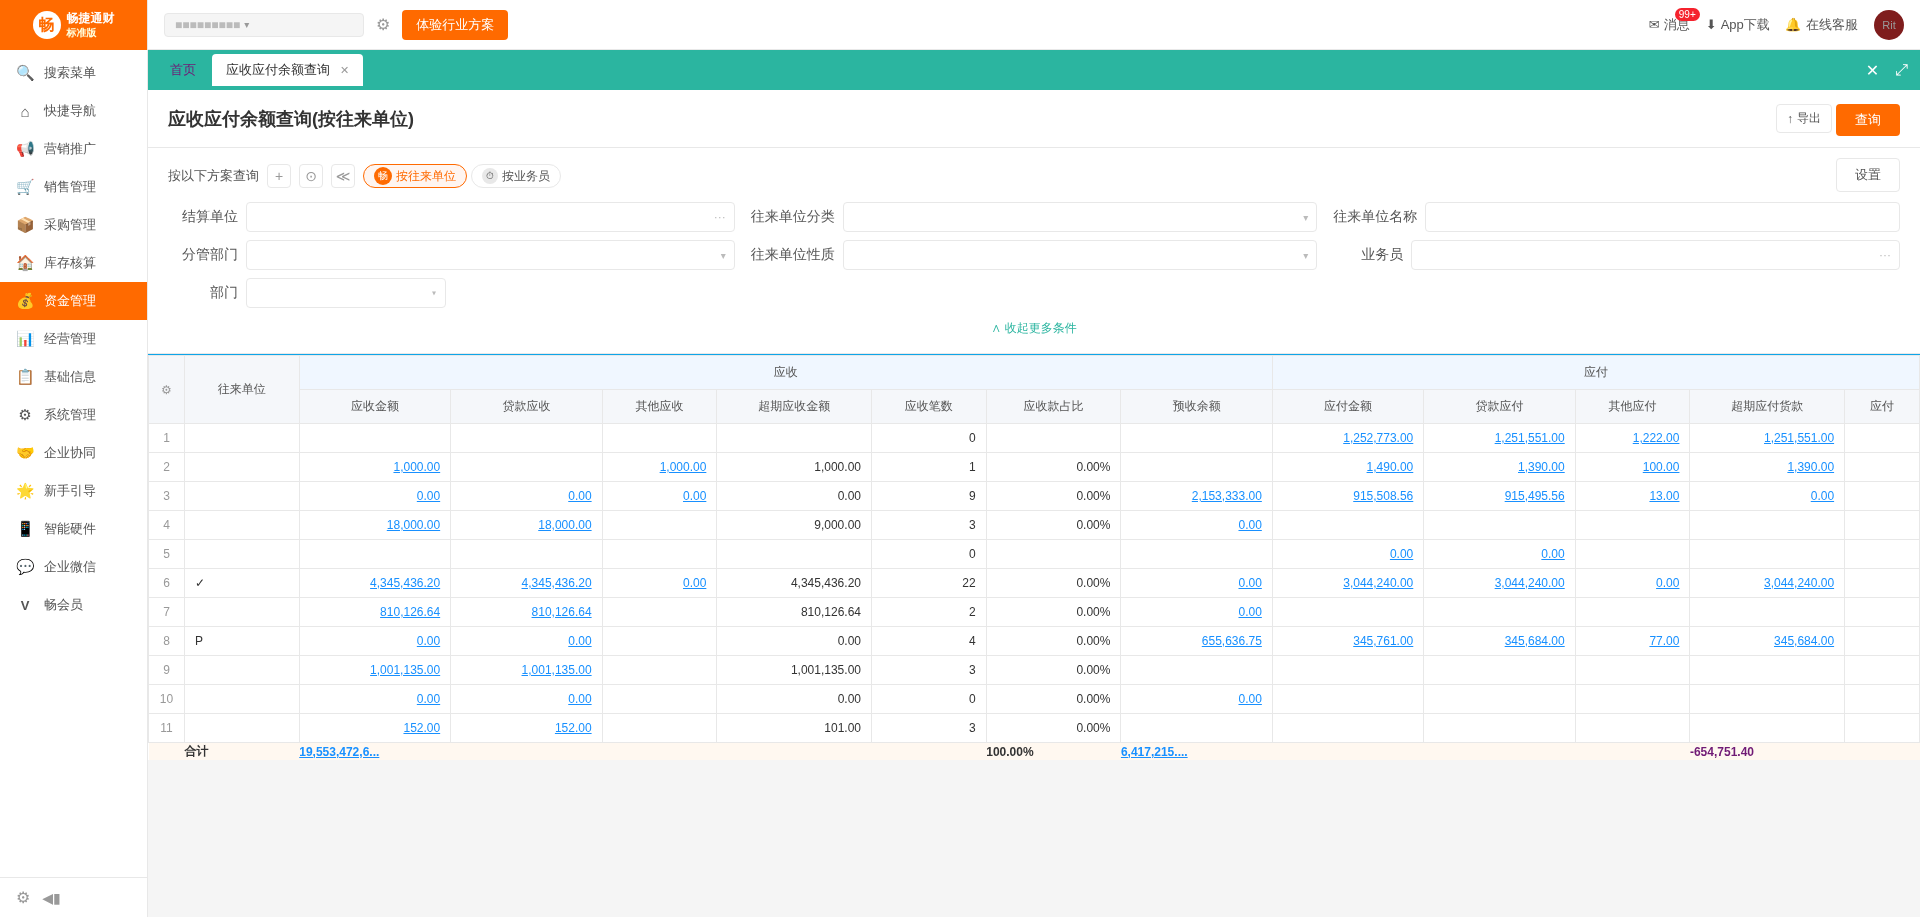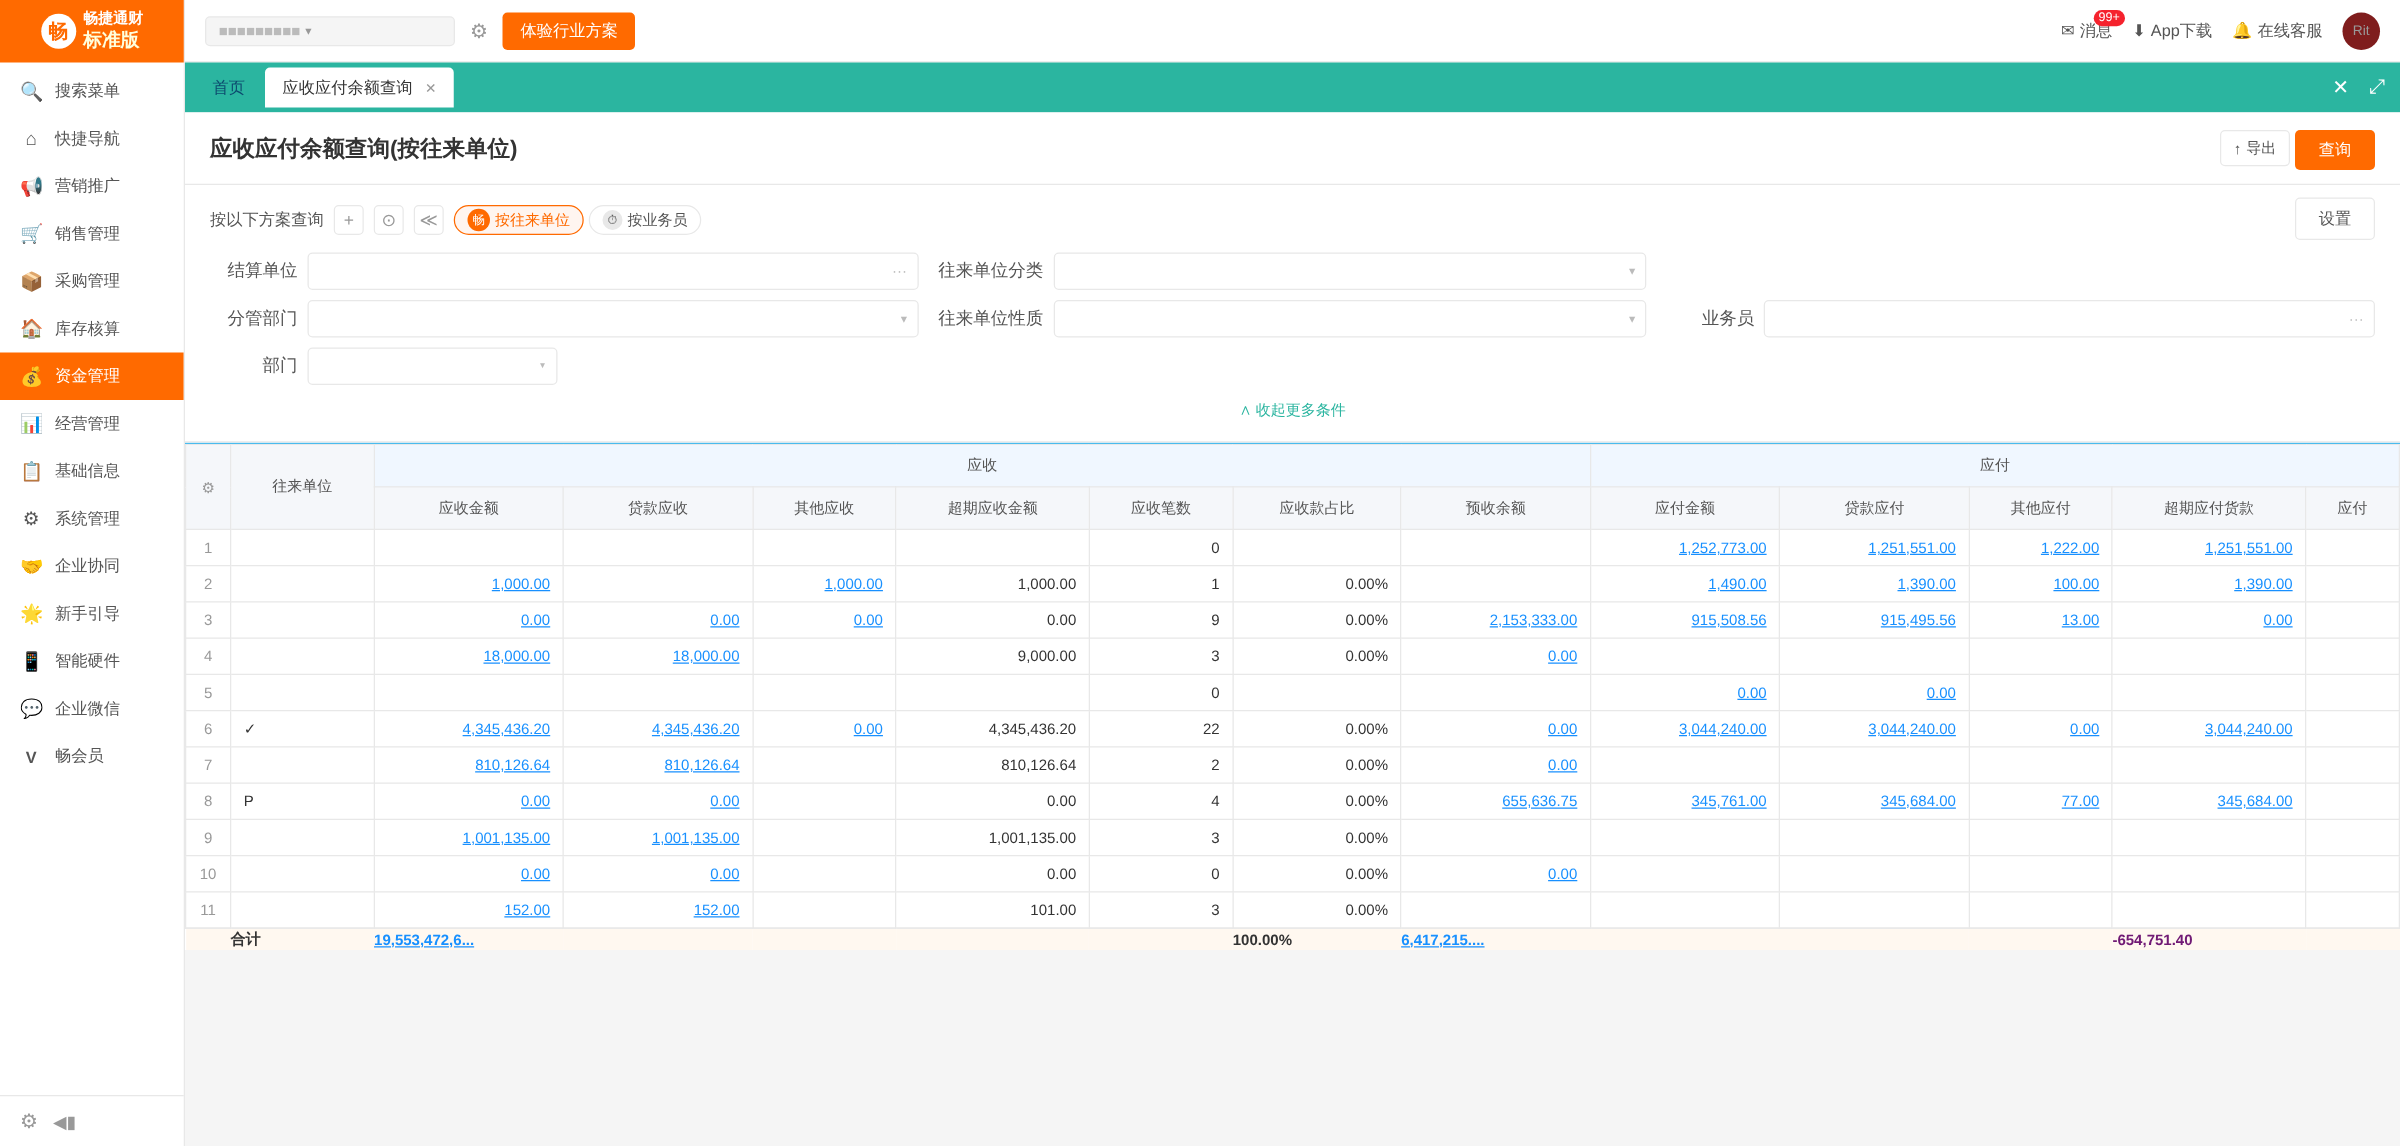--- a/index.html
+++ b/index.html
@@ -14,21 +14,21 @@
     .sidebar-logo {
       height: 50px; background: #ff6a00; display: flex; align-items: center; justify-content: center;
       color: #fff; font-size: 14px; font-weight: bold; padding: 0 8px;
     }
     .sidebar-logo .logo-icon {
       width: 28px; height: 28px; background: #fff; border-radius: 50%; color: #ff6a00;
       display: flex; align-items: center; justify-content: center; font-size: 16px; font-weight: bold;
       margin-right: 6px; flex-shrink: 0;
     }
     .sidebar-logo .logo-text { font-size: 12px; line-height: 1.3; }
-    .sidebar-badge { font-size: 15px; color: #ffd; }
+    .sidebar-badge { font-size: 10px; color: #ffd; }
     .sidebar-menu { flex: 1; overflow-y: auto; padding: 4px 0; }
     .sidebar-item {
       display: flex; align-items: center; padding: 10px 16px; cursor: pointer;
       color: #555; font-size: 13px; transition: background 0.2s;
     }
     .sidebar-item.active { background: #ff6a00; color: #fff; border-radius: 0; }
     .sidebar-item .icon { margin-right: 10px; font-size: 15px; width: 18px; text-align: center; }
     .sidebar-bottom {
       border-top: 1px solid #e8e8e8; padding: 10px 16px;
       display: flex; align-items: center; gap: 12px; color: #999;
@@ -70,21 +70,21 @@
 
     
     .tabbar {
       height: 40px; background: #2bb5a0; display: flex; align-items: center;
       padding: 0 8px; flex-shrink: 0; gap: 2px;
     }
     .tab {
       height: 32px; padding: 0 14px; border-radius: 4px 4px 0 0;
       display: flex; align-items: center; gap: 6px; cursor: pointer; font-size: 13px;
     }
-    .tab.home { background: transparent; color: #0c4a6e; }
+    .tab.home { background: transparent; color: #701a75; }
     .tab.active { background: #fff; color: #333; }
     .tab .close { color: #999; font-size: 11px; cursor: pointer; margin-left: 4px; }
     .tab-actions { margin-left: auto; display: flex; gap: 8px; }
     .tab-action { color: #fff; font-size: 16px; cursor: pointer; padding: 4px; }
 
     
     .page { flex: 1; overflow: auto; background: #f5f5f5; padding: 0; }
 
     
     .page-header {
@@ -329,20 +329,26 @@
             <div class="filter-input">
               <span style="color:#ccc;"></span>
               <span class="dots">···</span>
             </div>
           </div>
           <div class="filter-field">
             <span class="filter-field-label">往来单位分类</span>
             <div class="filter-input">
               <span></span>
               <span class="chevron">▾</span>
+            </div>
+          </div>
+          <div class="filter-field">
+            <span class="filter-field-label">往来单位名称</span>
+            <div class="filter-input">
+              <span></span>
             </div>
           </div>
         </div>
 
         <div class="filter-row">
           <div class="filter-field">
             <span class="filter-field-label">分管部门</span>
             <div class="filter-input">
               <span></span>
               <span class="chevron">▾</span>

